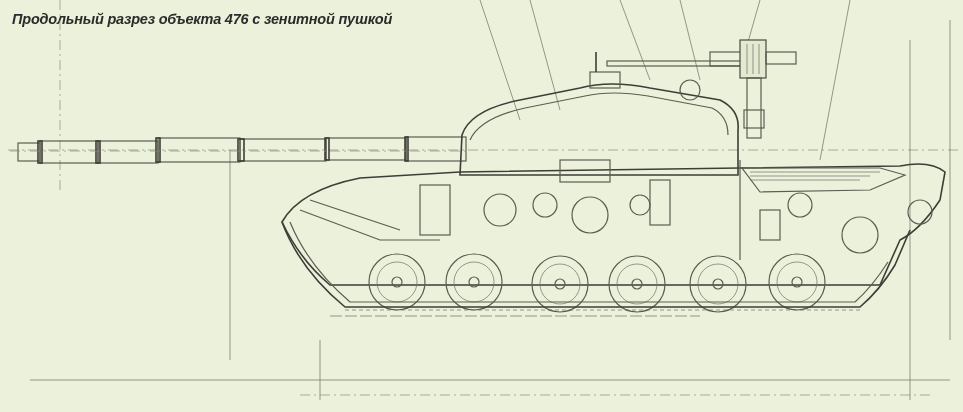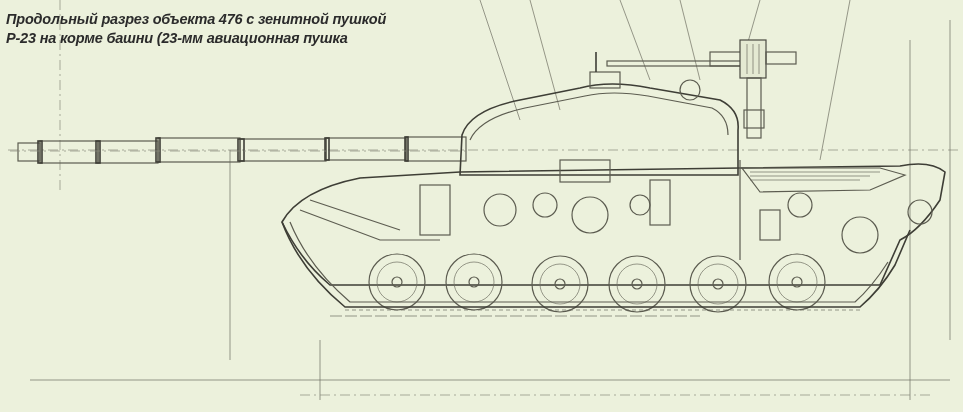--- a/index.html
+++ b/index.html
@@ -1,31 +1,30 @@
 <!DOCTYPE html>
 <html><head>
 <meta charset="utf-8">
 <style>
   html, body { margin:0; padding:0; }
   body { width:963px; height:412px; background:#ecf1dc; overflow:hidden; position:relative; font-family:"Liberation Sans", sans-serif; }
-  .caption { position:absolute; left:6px; top:10px; width:470px; font-size:14.5px; line-height:19px; font-weight:bold; font-style:italic; color:#2b2b2b; letter-spacing:-0.2px; }
+  .caption { position:absolute; left:12px; top:10px; width:470px; font-size:14.5px; line-height:19px; font-weight:bold; font-style:italic; color:#2b2b2b; letter-spacing:-0.2px; }
   .caption span { display:block; }
   svg.drawing { position:absolute; left:0; top:0; }
   .ln { stroke:#5c5c50; fill:none; stroke-width:1.2; }
   .ln2 { stroke:#6e6e62; fill:none; stroke-width:0.7; }
   .dash { stroke:#8a8a7c; fill:none; stroke-width:0.7; stroke-dasharray:10 4 2 4; }
   .dk { stroke:#3e3e36; fill:none; stroke-width:1.6; }
   .fillp { fill:#e4e9d2; stroke:#4a4a42; stroke-width:1.2; }
 </style>
 </head>
 <body>
 
 <div class="caption">
   <span>Продольный разрез объекта 476 с зенитной пушкой</span>
-  <span>Р-23 на корме башни (23-мм авиационная пушка</span>
 </div>
 
 <svg class="drawing" width="963" height="412" viewBox="0 0 963 412">
 
   <g>
     <line class="dash" x1="60" y1="0" x2="60" y2="190"></line>
     <line class="dash" x1="8" y1="150" x2="960" y2="150"></line>
     <line class="ln2" x1="230" y1="150" x2="230" y2="360"></line>
     <line class="ln2" x1="320" y1="340" x2="320" y2="400"></line>
     <line class="ln2" x1="910" y1="40" x2="910" y2="400"></line>

